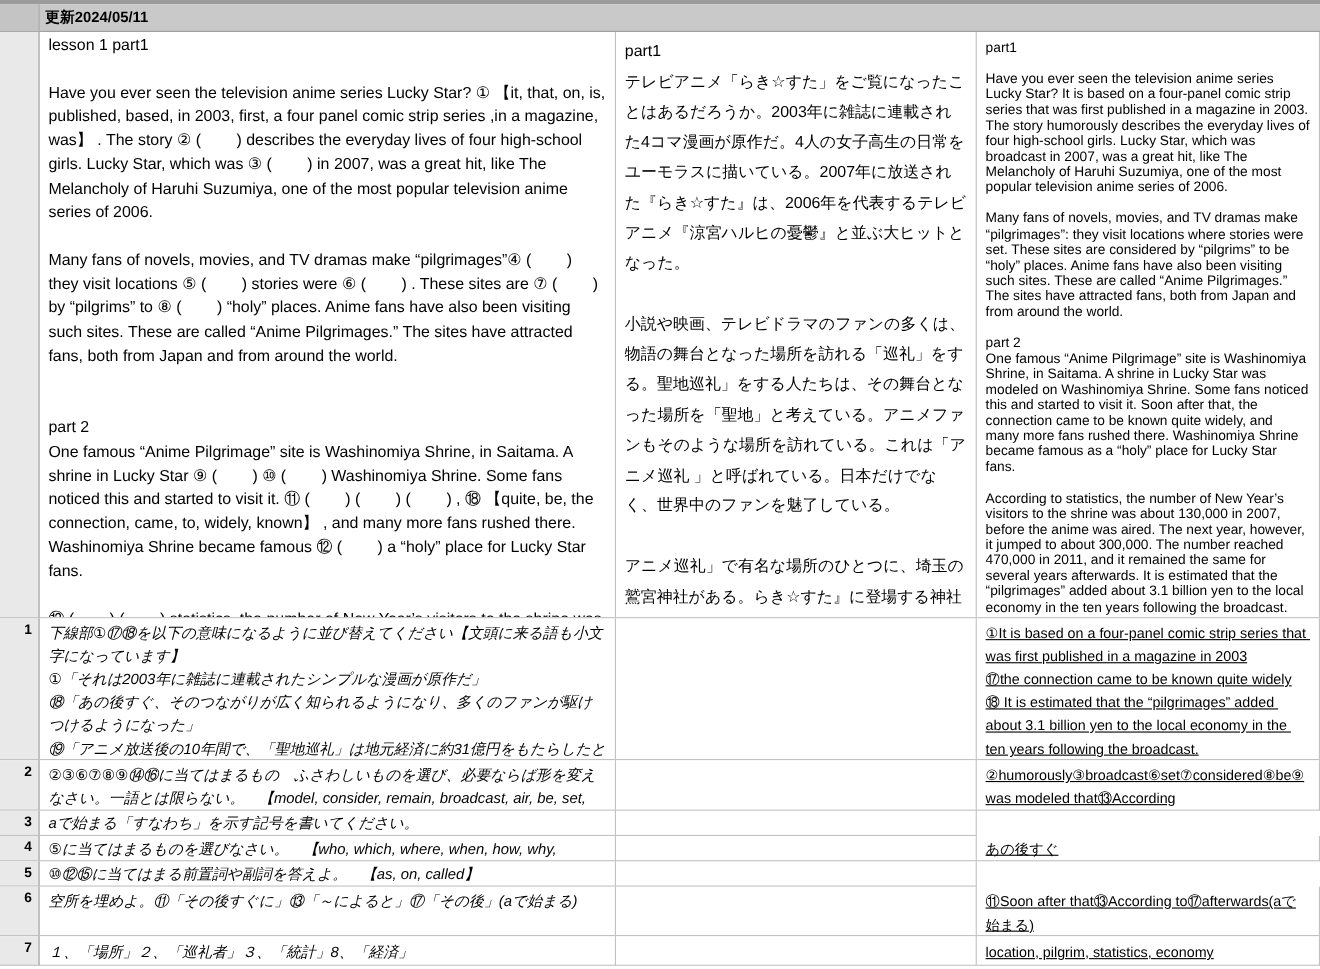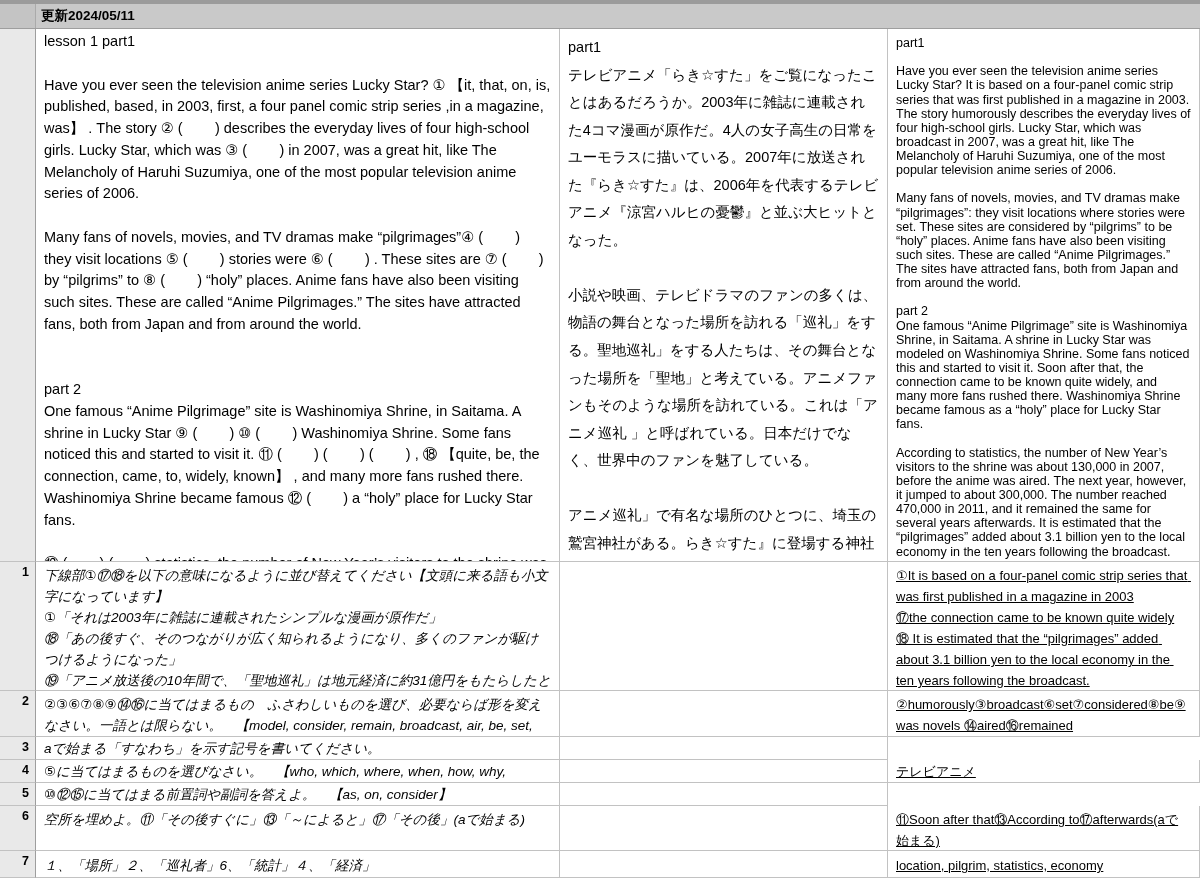--- a/index.html
+++ b/index.html
@@ -92,50 +92,50 @@
     <div class="qcell txt"></div>
     <div class="acell txt">①It is based on a four-panel comic strip series that was first published in a magazine in 2003
 ⑰the connection came to be known quite widely
 ⑱ It is estimated that the “pilgrimages” added about 3.1 billion yen to the local economy in the ten years following the broadcast.</div>
   </div>
 
   <div class="row r2">
     <div class="numcell">2</div>
     <div class="qcell txt">②③⑥⑦⑧⑨⑭⑯に当てはまるもの　ふさわしいものを選び、必要ならば形を変えなさい。一語とは限らない。　【model, consider, remain, broadcast, air, be, set, humorously】</div>
     <div class="qcell txt"></div>
-    <div class="acell txt">②humorously③broadcast⑥set⑦considered⑧be⑨was novels ⑭aired⑯remained</div>
+    <div class="acell txt">②humorously③broadcast⑥set⑦considered⑧be⑨was modeled that⑬According</div>
   </div>
 
   <div class="row r3">
     <div class="numcell">3</div>
     <div class="qcell txt">aで始まる「すなわち」を示す記号を書いてください。</div>
     <div class="qcell txt"></div>
   </div>
 
   <div class="row r4">
     <div class="numcell">4</div>
     <div class="qcell txt">⑤に当てはまるものを選びなさい。　【who, which, where, when, how, why, what】</div>
     <div class="qcell txt"></div>
-    <div class="acell txt">テレビアニメ</div>
+    <div class="acell txt">あの後すぐ</div>
   </div>
 
   <div class="row r5">
     <div class="numcell">5</div>
-    <div class="qcell txt">⑩⑫⑮に当てはまる前置詞や副詞を答えよ。　【as, on, consider】</div>
+    <div class="qcell txt">⑩⑫⑮に当てはまる前置詞や副詞を答えよ。　【as, on, called】</div>
     <div class="qcell txt"></div>
   </div>
 
   <div class="row r6">
     <div class="numcell">6</div>
     <div class="qcell txt">空所を埋めよ。⑪「その後すぐに」⑬「～によると」⑰「その後」(aで始まる)</div>
     <div class="qcell txt"></div>
     <div class="acell txt">⑪Soon after that⑬According to⑰afterwards(aで始まる)</div>
   </div>
 
   <div class="row r7">
     <div class="numcell">7</div>
-    <div class="qcell txt">１、「場所」２、「巡礼者」6、「統計」４、「経済」</div>
+    <div class="qcell txt">１、「場所」２、「巡礼者」３、「統計」8、「経済」</div>
     <div class="qcell txt"></div>
     <div class="acell txt">location, pilgrim, statistics, economy</div>
   </div>
 
   <div class="bottom-filler"></div>
 </div>
 
 </body></html>

